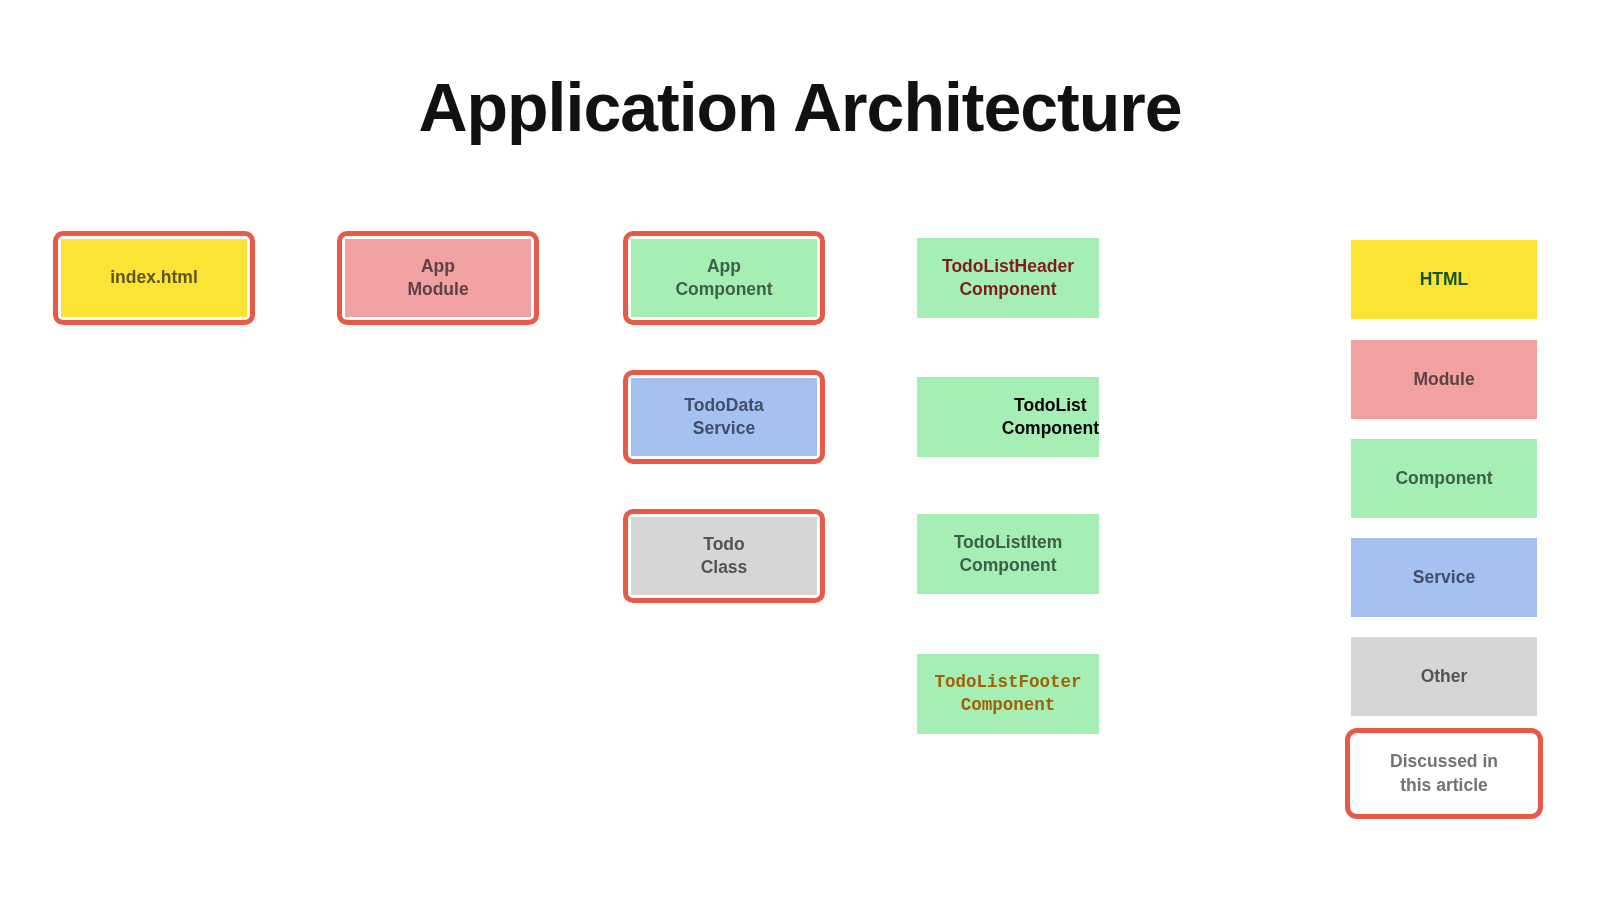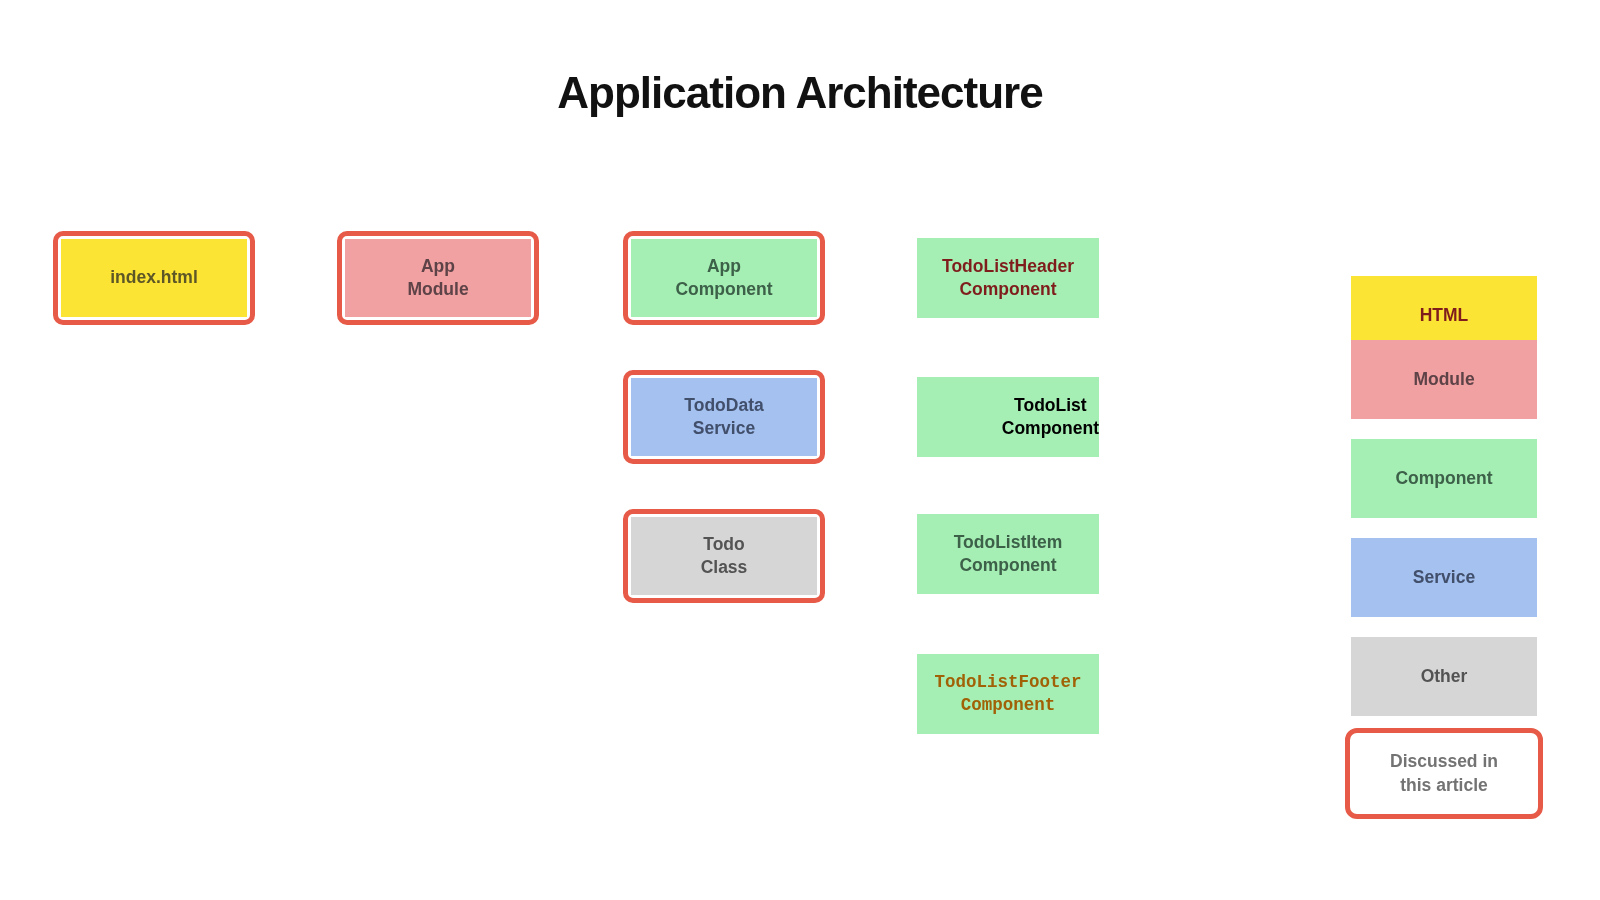--- a/index.html
+++ b/index.html
@@ -14,21 +14,21 @@
     height: 900px;
     background: #ffffff;
     overflow: hidden;
   }
   .title {
     position: absolute;
     left: 0;
     top: 68px;
     width: 1600px;
     text-align: center;
-    font-size: 44px;
+    font-size: 68px;
     font-weight: 700;
     letter-spacing: -1px;
     color: #111111;
   }
   
   .node-plain {
     position: absolute;
     display: flex;
     align-items: center;
     justify-content: center;
@@ -131,21 +131,21 @@
   <div class="node-plain" id="n-todolistitem" style="background: rgb(165, 238, 180); color: rgb(61, 96, 73);">
     <span class="node-label">TodoListItem
 Component</span>
   </div>
 
   <div class="node-plain" id="n-todolistfooter" style="background: rgb(165, 238, 180); color: #a16207; font-family: Liberation Mono, monospace;">
     <span class="node-label">TodoListFooter
 Component</span>
   </div>
 
-  <div class="node-plain" id="l-html" style="background: rgb(252, 228, 52); color: #7f1d1d; margin-top: 36px;">
+  <div class="node-plain" id="l-html" style="background: rgb(252, 228, 52); color: #14532d;">
     <span class="node-label">HTML</span>
   </div>
 
   <div class="node-plain" id="l-module" style="background: rgb(241, 161, 161); color: rgb(93, 66, 71);">
     <span class="node-label">Module</span>
   </div>
 
   <div class="node-plain" id="l-component" style="background: rgb(165, 238, 180); color: rgb(61, 96, 73);">
     <span class="node-label">Component</span>
   </div>

